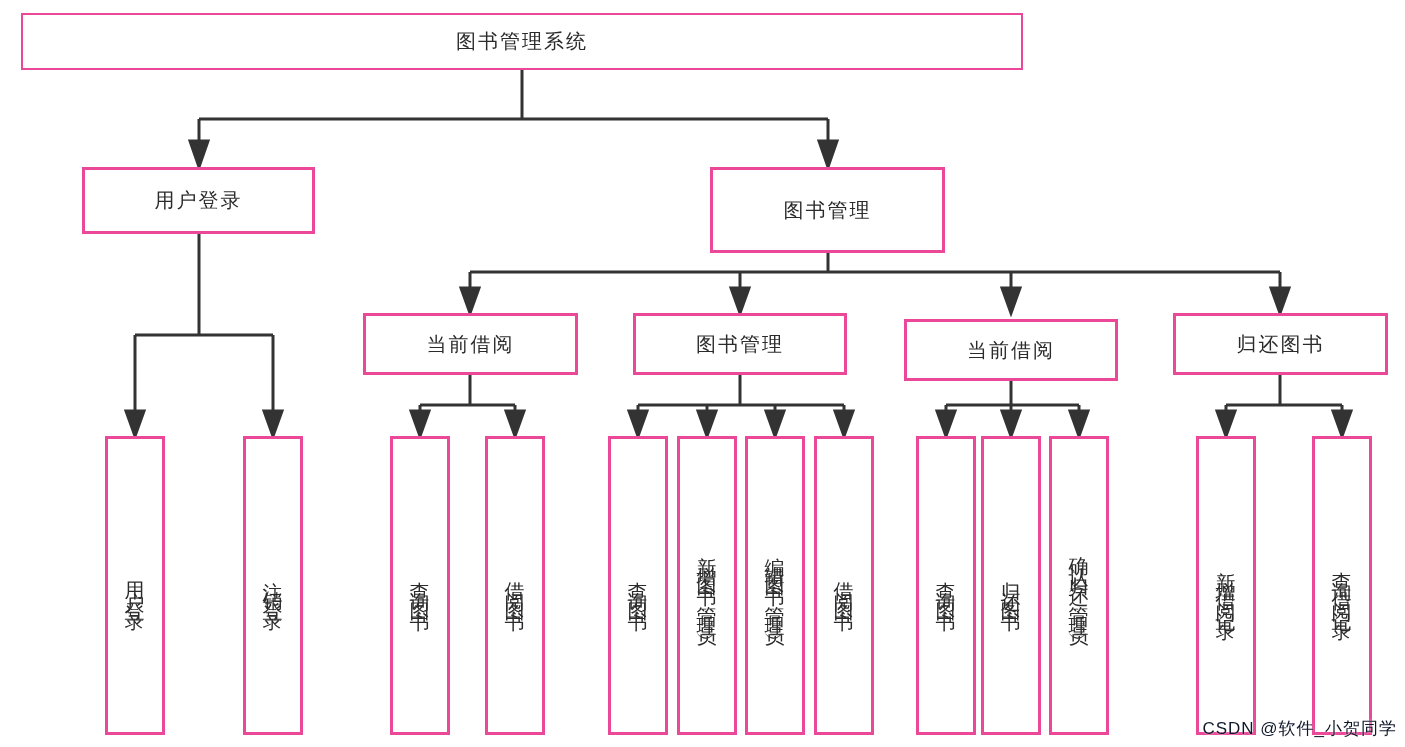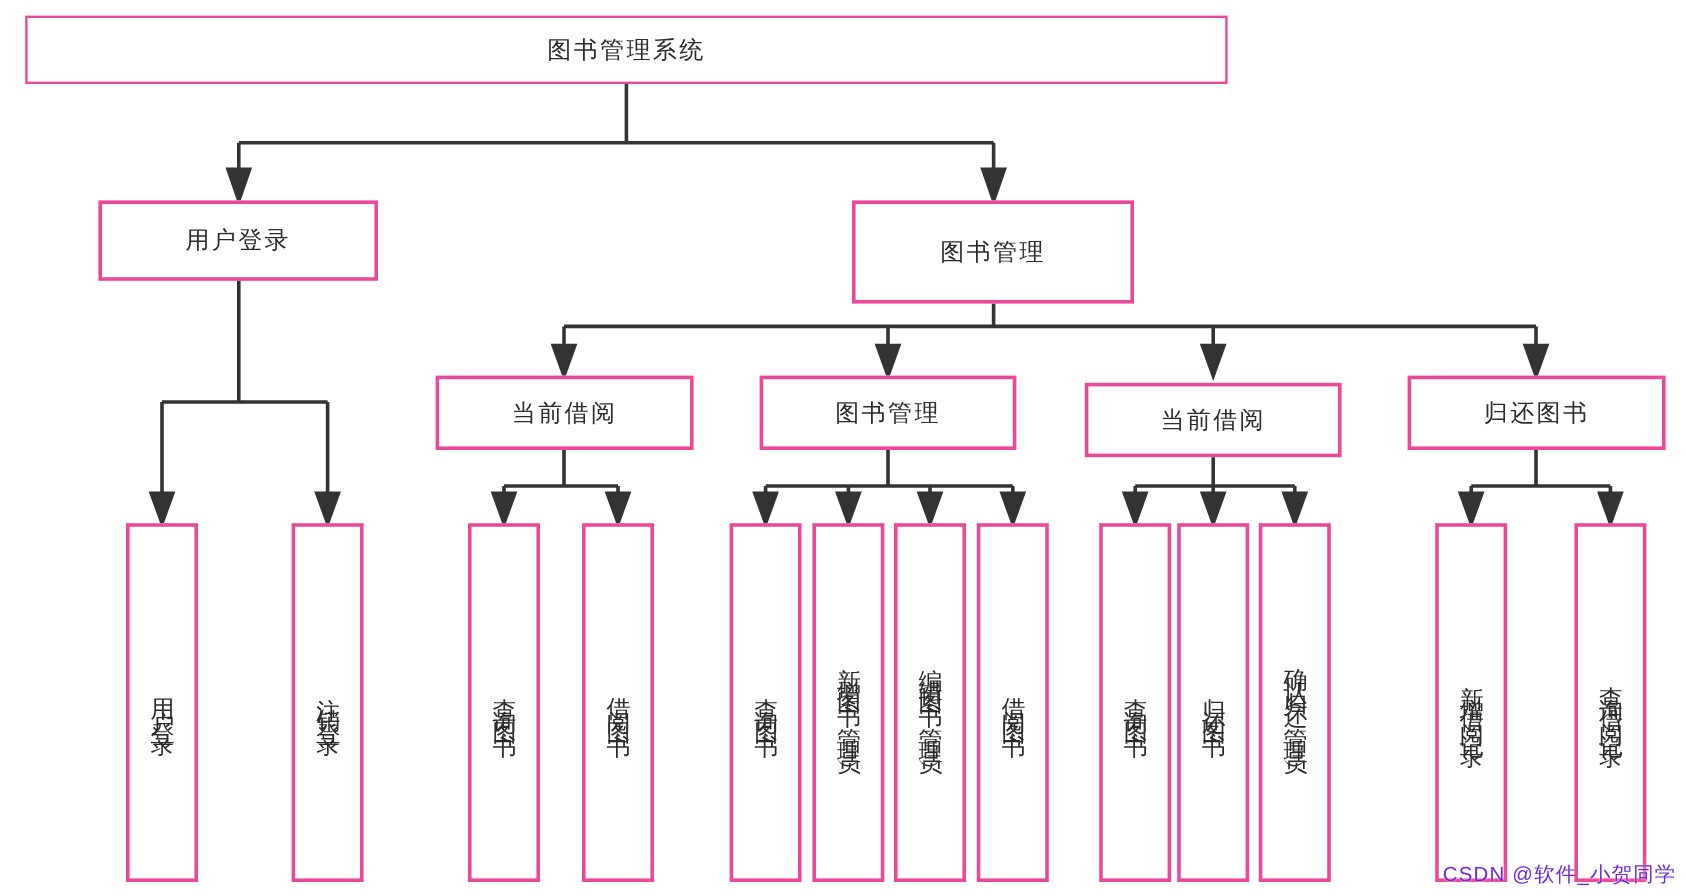--- a/index.html
+++ b/index.html
@@ -39,21 +39,21 @@
     letter-spacing: 10px;
     line-height: 1;
     font-size: 20px;
     white-space: normal;
   }
   .watermark {
     position: absolute;
     right: 8px;
     bottom: 7px;
     font-size: 17px;
-    color: #6d28d9;
+    color: #0f172a;
     text-shadow: 0 0 2px #ffffff;
     letter-spacing: 1px;
     margin-left: 26px;
   }
 </style>
 </head>
 <body>
 
 <div class="stage">
 

